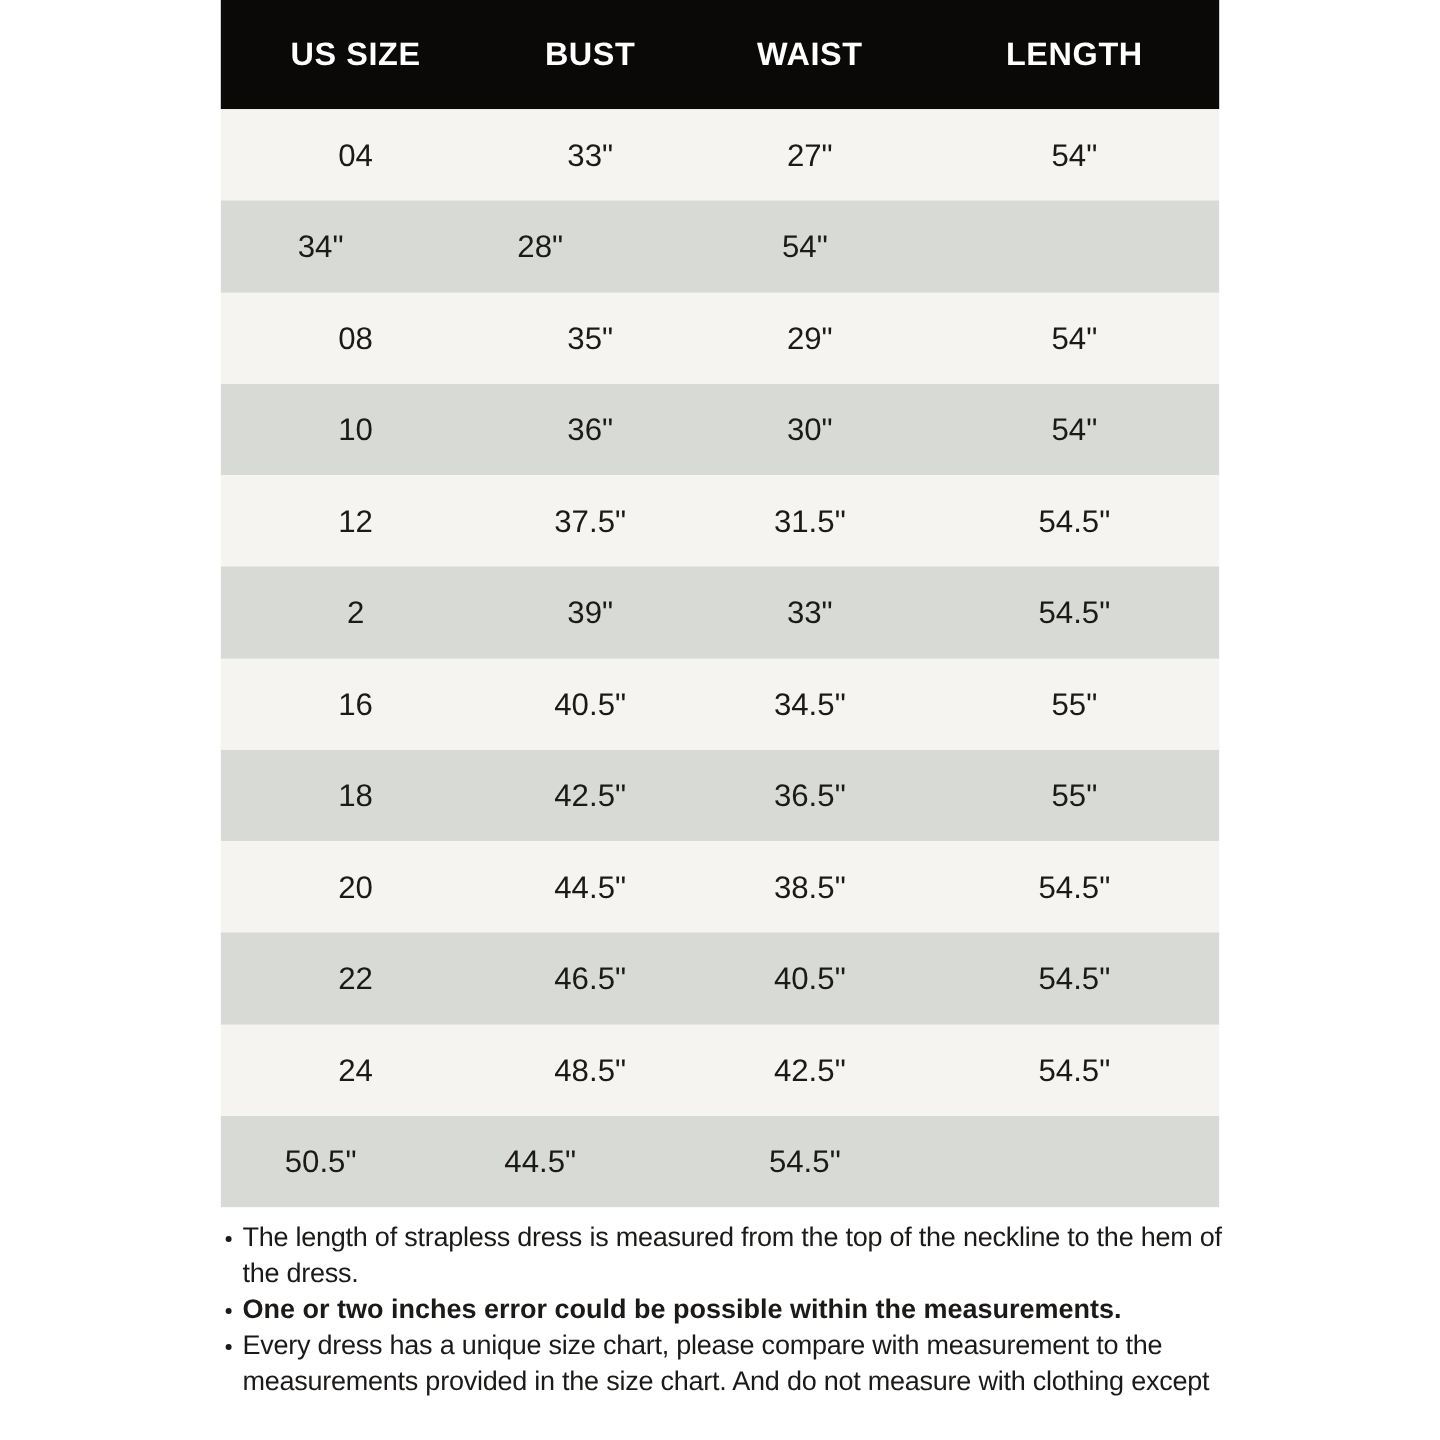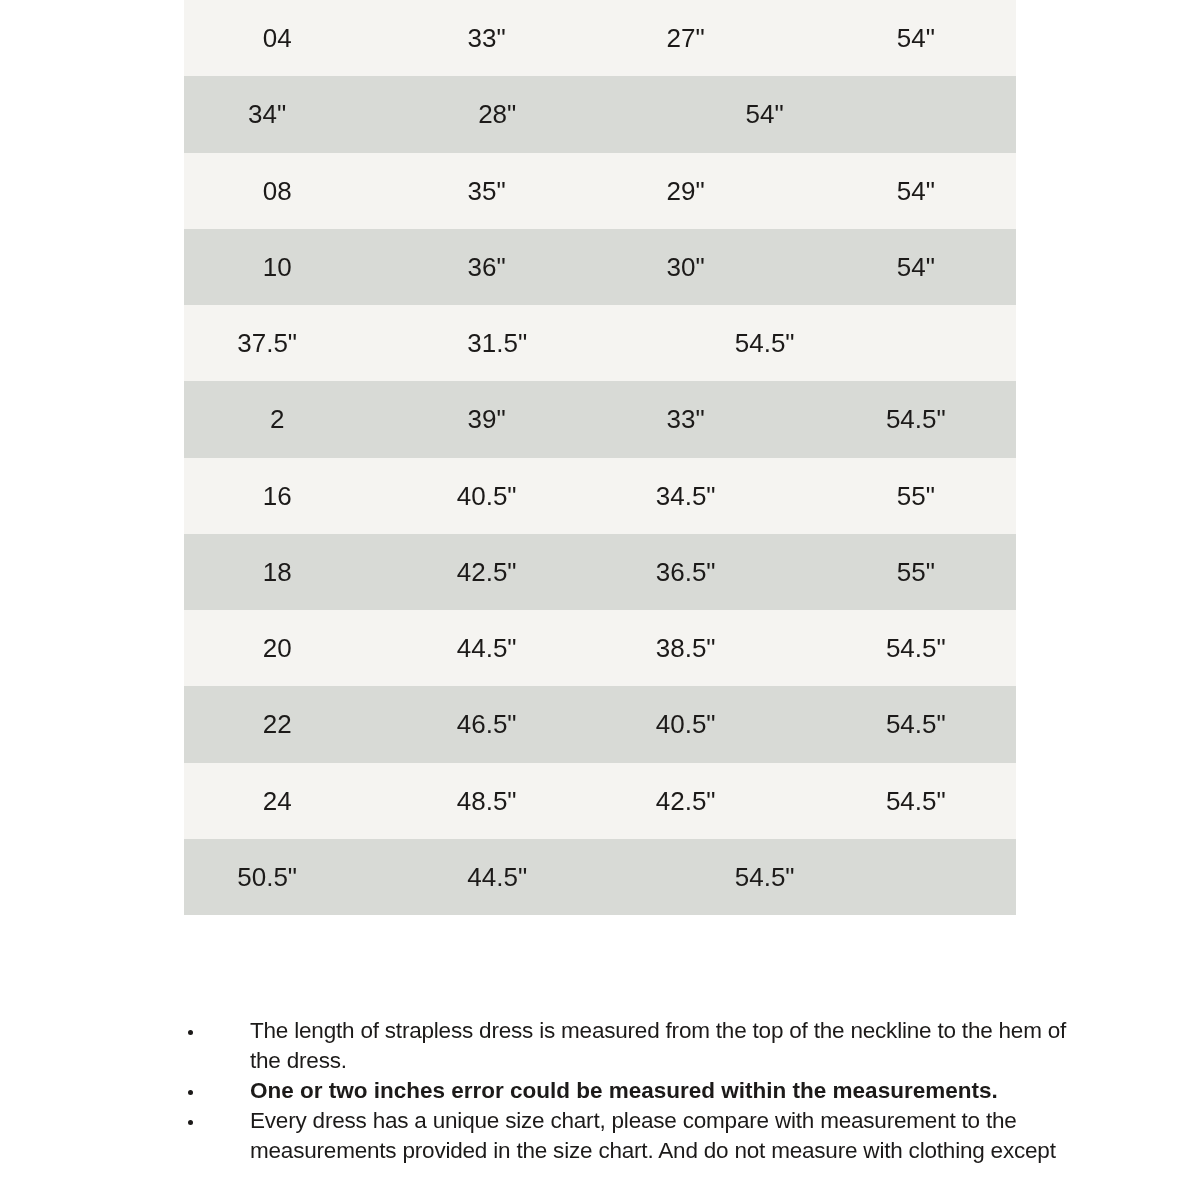--- a/index.html
+++ b/index.html
@@ -16,48 +16,54 @@
   .page{width:1200px;height:1200px;position:relative;}
 
   .size-table{
     position:absolute;left:184px;top:0;width:832px;
   }
   .trow{display:flex;width:100%;align-items:center;}
   .thead{
     height:91px;background:var(--header-bg);color:var(--header-text);
     font-weight:700;font-size:27px;letter-spacing:0.5px;
   }
-  .tbody .trow{height:76.25px;font-size:26px;gap:47px;}
+  .tbody .trow{height:76.25px;font-size:26px;}
   .tbody .trow:nth-child(odd){background:var(--row-light);}
   .tbody .trow:nth-child(even){background:var(--row-shaded);}
   .cell{text-align:center;line-height:1;}
   .c0{width:27%;}
   .c1{width:20%;}
   .c2{width:24%;}
   .c3{width:29%;}
 
   .notes{
     position:absolute;left:184px;top:1016px;width:860px;
     font-size:22.5px;line-height:30px;letter-spacing:-0.2px;
   }
   .note{display:flex;}
   .note .bullet{
     flex:0 0 auto;width:5px;height:5px;border-radius:50%;
     background:var(--text);margin:14px 9px 0 4px;
   }
-  .note-lines{flex:1 1 auto;margin-left:48px;}
+  .note-lines{flex:1 1 auto;}
   .note-lines .line{display:block;white-space:nowrap;}
   .note.bold .line{font-weight:700;letter-spacing:0;}
 </style>
 </head>
 <body>
 
 <div class="page">
 
   <div class="size-table">
+    <div class="trow thead">
+      <div class="cell c0">US SIZE</div>
+      <div class="cell c1">BUST</div>
+      <div class="cell c2">WAIST</div>
+      <div class="cell c3">LENGTH</div>
+    </div>
     <div class="tbody" id="tbody">
         <div class="trow">
           <div class="cell c0">04</div>
           <div class="cell c1">33"</div>
           <div class="cell c2">27"</div>
           <div class="cell c3">54"</div>
         </div>
         <div class="trow">
           <div class="cell c1">34"</div>
           <div class="cell c2">28"</div>
@@ -69,20 +75,21 @@
           <div class="cell c2">29"</div>
           <div class="cell c3">54"</div>
         </div>
         <div class="trow">
           <div class="cell c0">10</div>
           <div class="cell c1">36"</div>
           <div class="cell c2">30"</div>
           <div class="cell c3">54"</div>
         </div>
         <div class="trow">
+          <div class="cell c0">12</div>
           <div class="cell c1">37.5"</div>
           <div class="cell c2">31.5"</div>
           <div class="cell c3">54.5"</div>
         </div>
         <div class="trow">
           <div class="cell c0">2</div>
           <div class="cell c1">39"</div>
           <div class="cell c2">33"</div>
           <div class="cell c3">54.5"</div>
         </div>
@@ -128,21 +135,21 @@
       <div class="note">
         <span class="bullet"></span>
         <div class="note-lines">
           <span class="line">The length of strapless dress is measured from the top of the neckline to the hem of</span>
           <span class="line">the dress.</span>
         </div>
       </div>
       <div class="note bold">
         <span class="bullet"></span>
         <div class="note-lines">
-          <span class="line">One or two inches error could be measured within the measurements.</span>
+          <span class="line">One or two inches error could be possible within the measurements.</span>
         </div>
       </div>
       <div class="note">
         <span class="bullet"></span>
         <div class="note-lines">
           <span class="line">Every dress has a unique size chart, please compare with measurement to the</span>
           <span class="line">measurements provided in the size chart. And do not measure with clothing except</span>
         </div>
       </div>
     </div>

